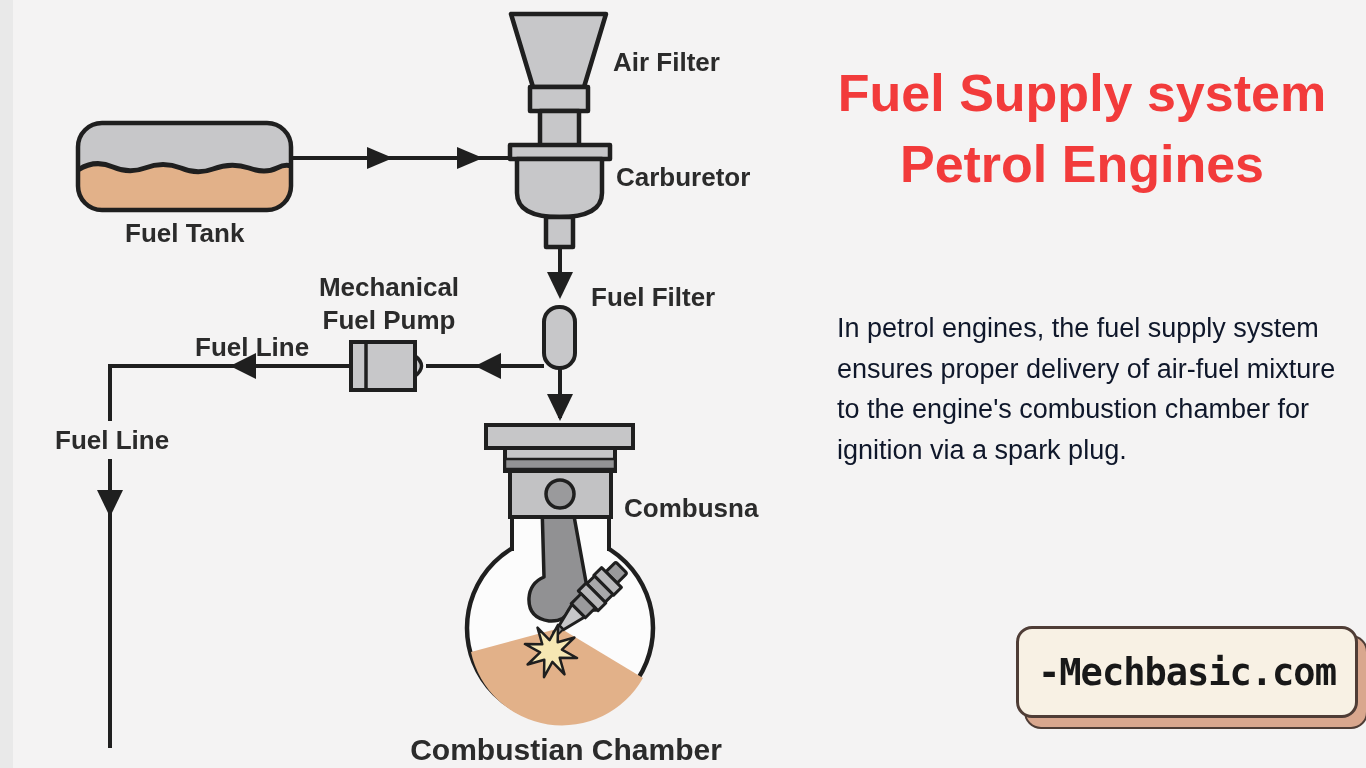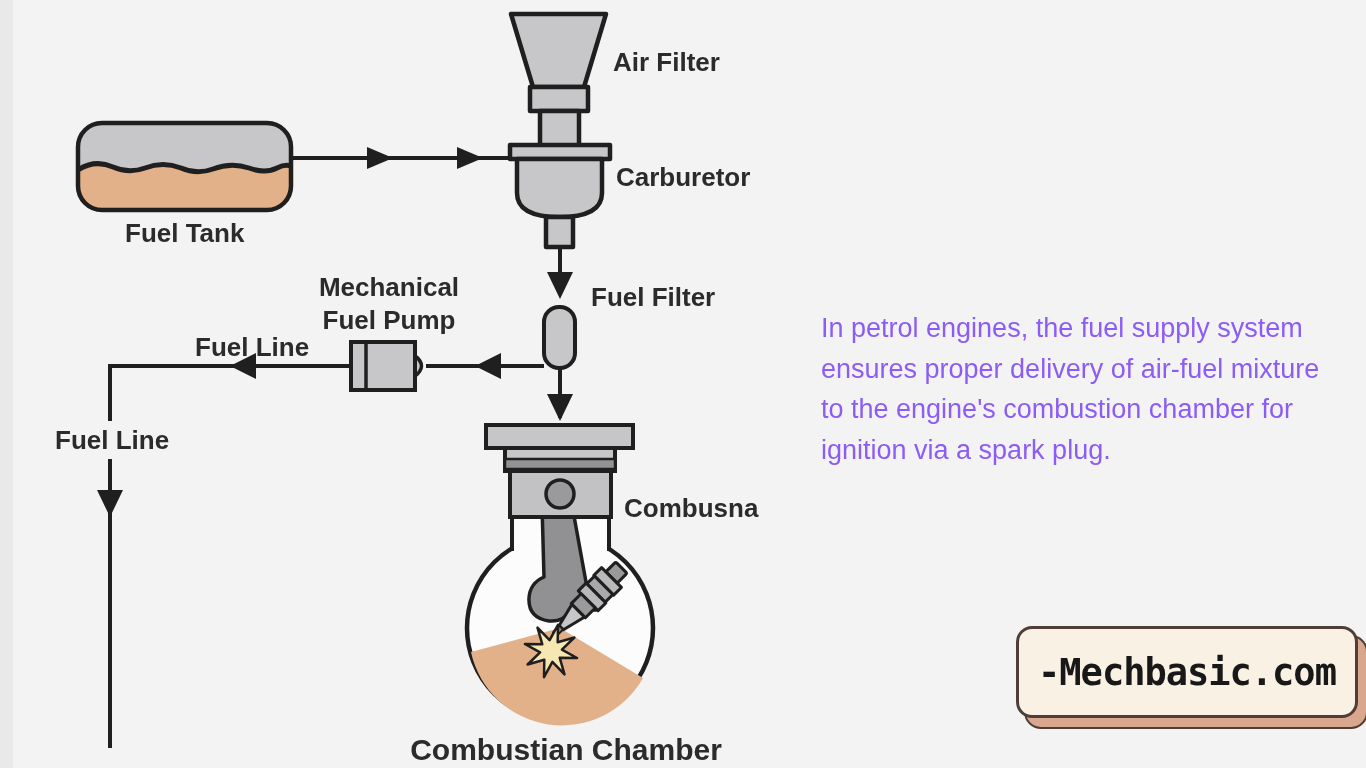--- a/index.html
+++ b/index.html
@@ -7,22 +7,22 @@
     position:relative;width:1366px;height:768px;overflow:hidden;
     background:#f4f3f3;font-family:"Liberation Sans",sans-serif;margin-left:13px;
   }
   svg text{font-family:"Liberation Sans",sans-serif;font-weight:700;fill:#2b2b2b;}
   .diagram-label{font-size:26px;}
   .diagram-label-big{font-size:30px;}
   .right-panel{position:absolute;left:790px;top:0;width:576px;height:768px;}
   .title-block{margin-top:58px;text-align:center;padding-right:18px;}
   .title-line{font-size:52px;line-height:71px;font-weight:700;color:#f23b3b;}
   .description{
-    position:absolute;left:18px;top:308px;width:528px;
-    font-size:27px;line-height:40.5px;color:#8b5cf6;font-weight:400;
+    position:absolute;left:34px;top:308px;width:528px;
+    font-size:27px;line-height:40.5px;color:#0f172a;font-weight:400;
   }
   .badge{
     position:absolute;left:213px;top:626px;width:342px;height:92px;
     box-sizing:border-box;background:#f8f1e4;border:3px solid #4f3d36;
     border-radius:16px;
     box-shadow:9px 10px 0 -1px #d9a78e, 9px 10px 0 1px #4f3d36;
     display:flex;align-items:center;justify-content:center;
   }
   .badge-text{
     font-family:"DejaVu Sans Mono",monospace;font-weight:700;
@@ -139,20 +139,22 @@
     <text class="diagram-label" x="578" y="306">Fuel Filter</text>
     <text class="diagram-label" x="182" y="356">Fuel Line</text>
     <text class="diagram-label" x="42" y="449">Fuel Line</text>
     <text class="diagram-label" x="611" y="517">Combusna</text>
     <text class="diagram-label-big" x="553" y="760" text-anchor="middle">Combustian Chamber</text>
   </svg>
 
   
   <div class="right-panel">
     <div class="title-block">
+      <div class="title-line">Fuel Supply system</div>
+      <div class="title-line">Petrol Engines</div>
     </div>
 
     <div class="description">In petrol engines, the fuel supply system ensures proper delivery of air-fuel mixture to the engine's combustion chamber for ignition via a spark plug.</div>
 
     <div class="badge">
       <span class="badge-text">-Mechbasic.com</span>
     </div>
   </div>
 
 </div>

